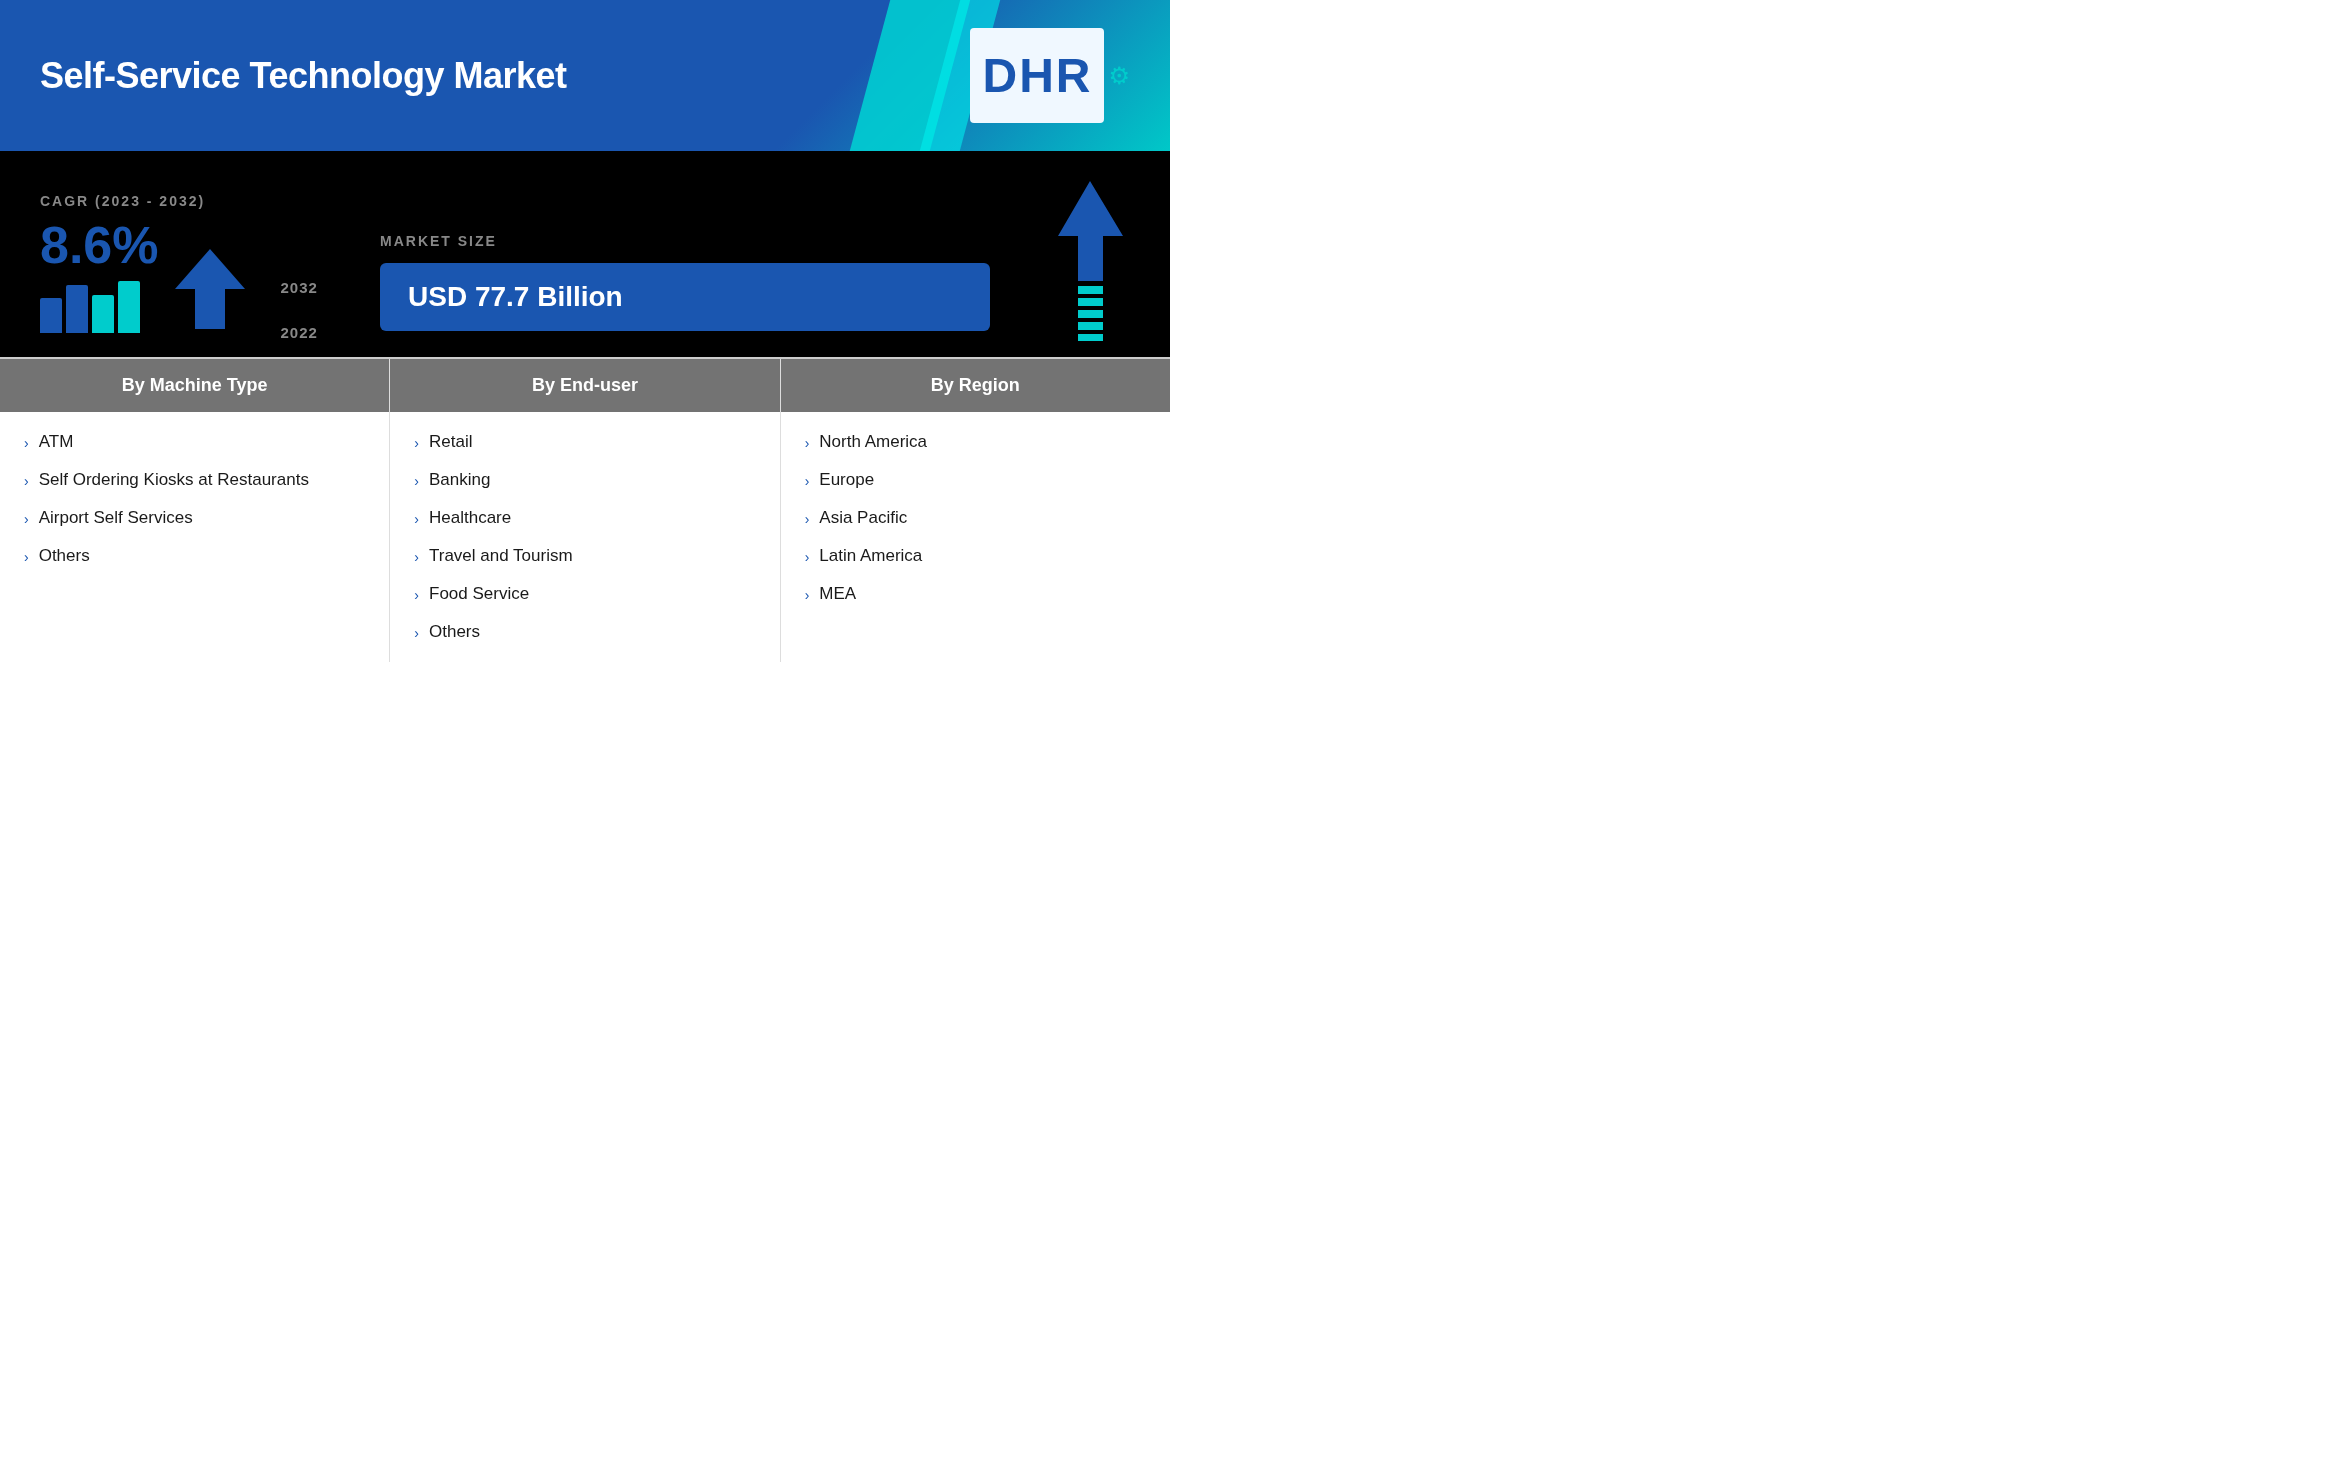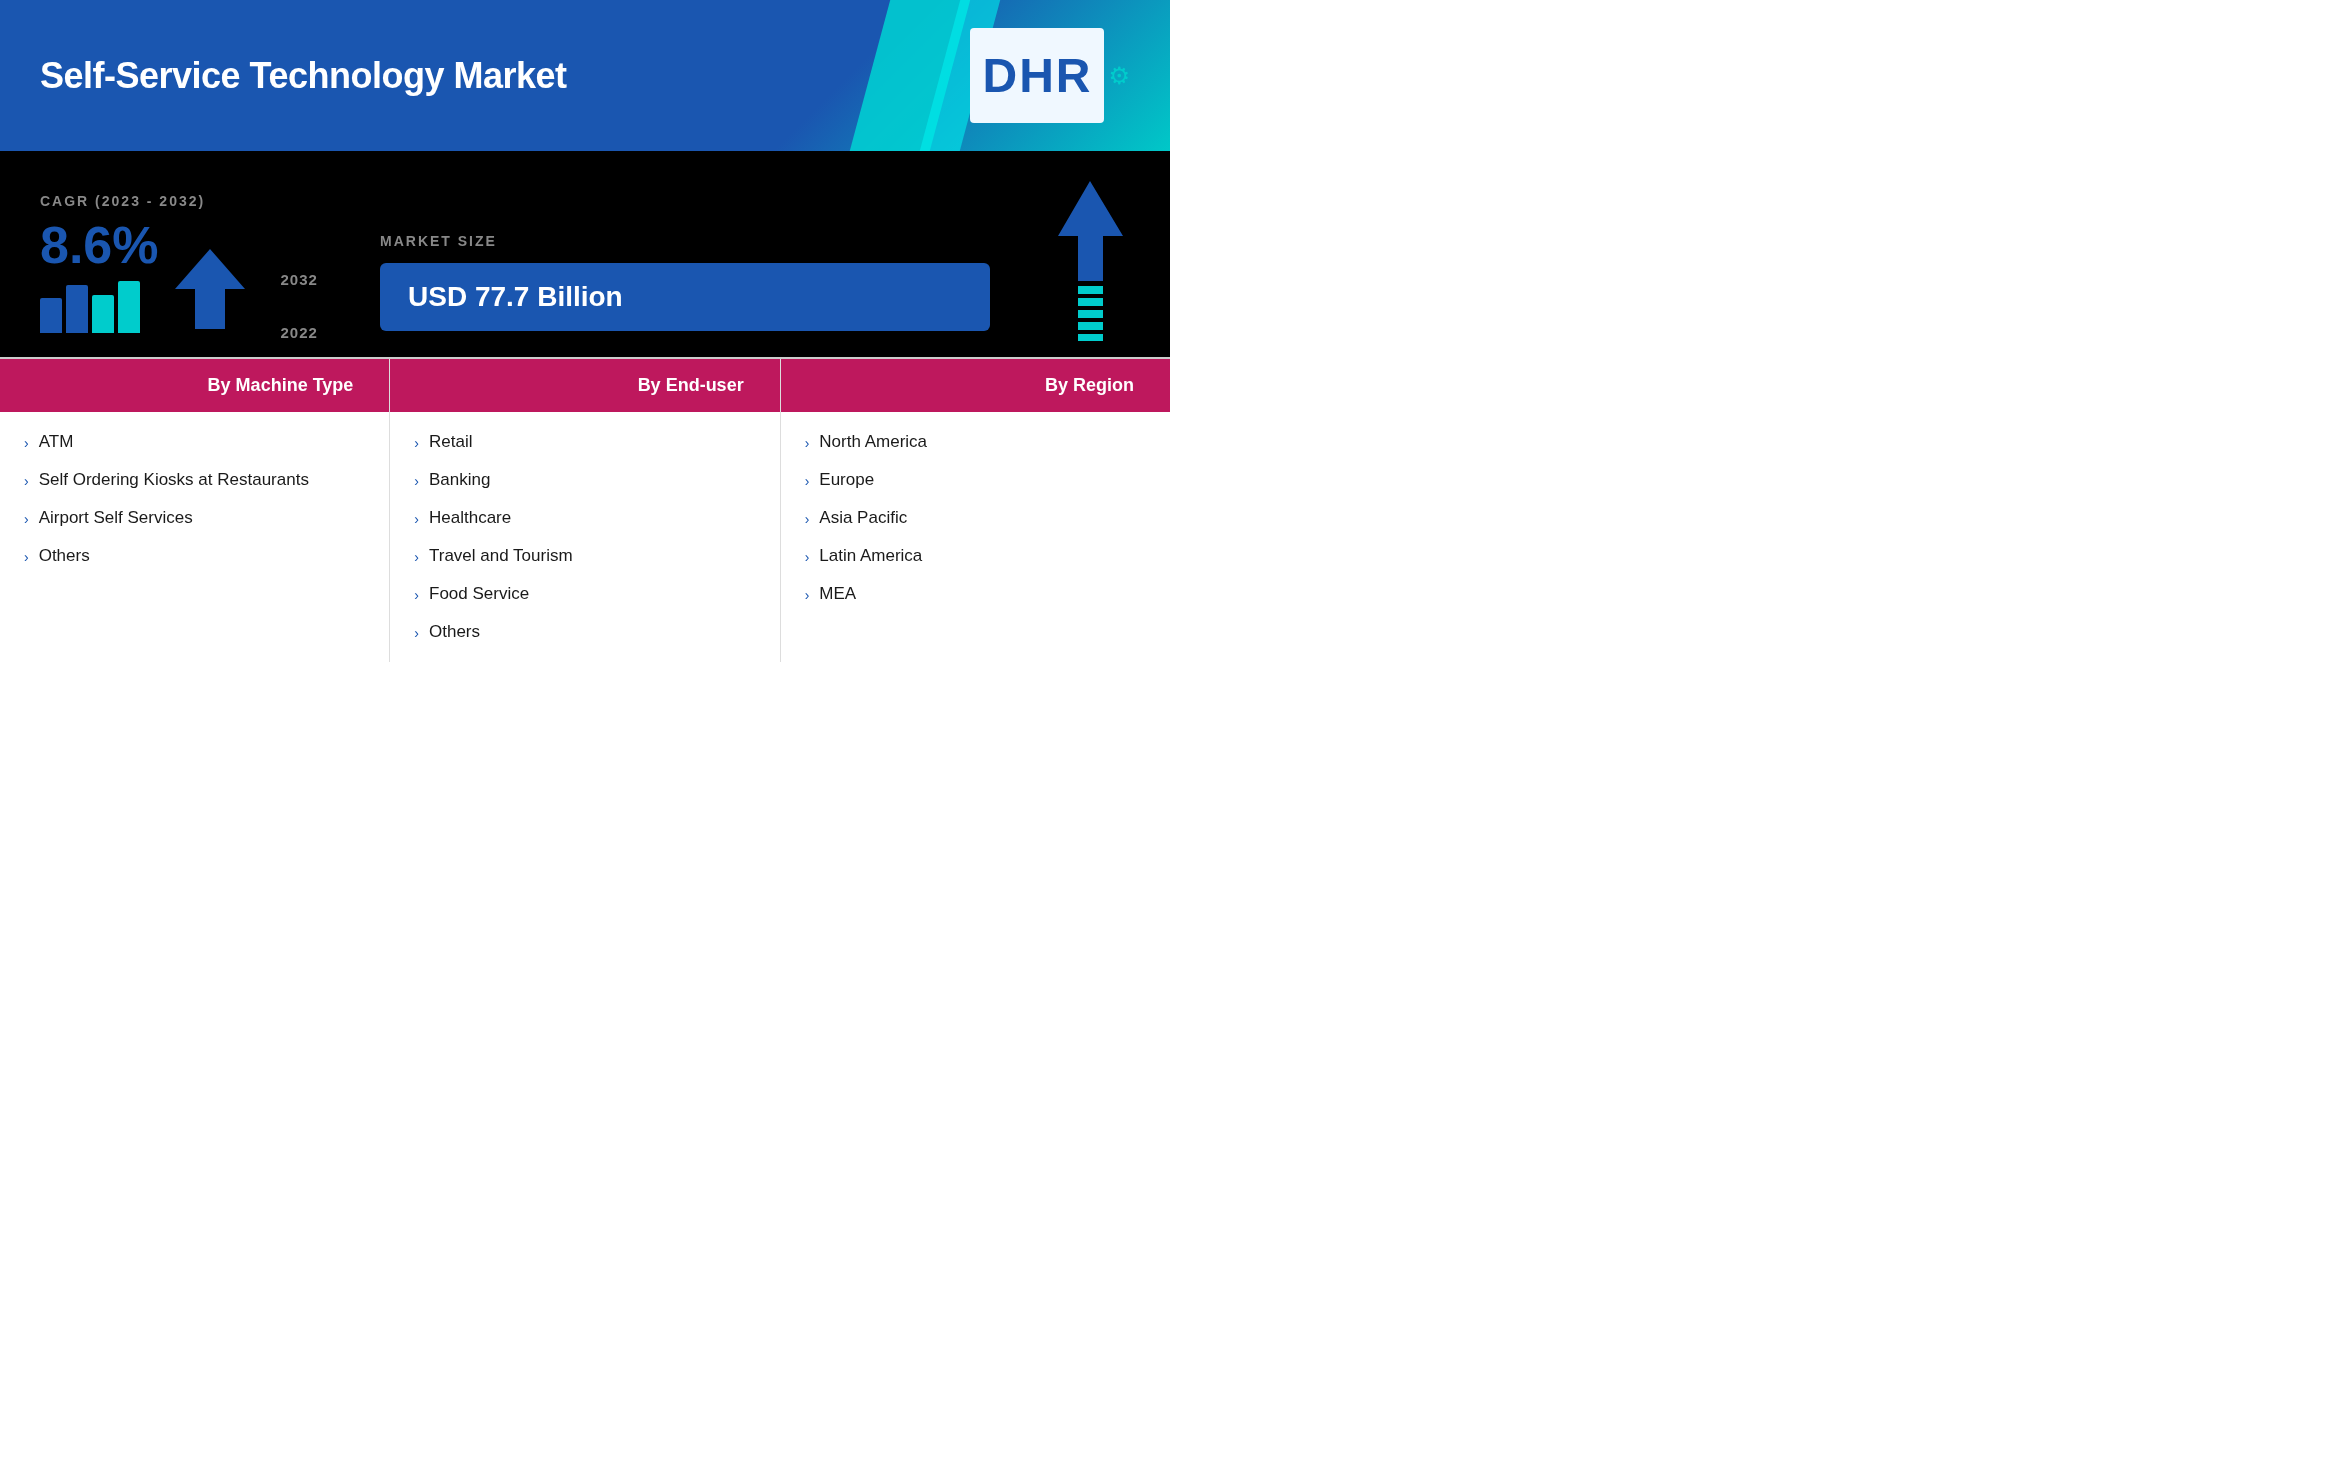--- a/index.html
+++ b/index.html
@@ -117,21 +117,21 @@
     .bar-2 { height: 48px; background: #1a56b0; }
     .bar-3 { height: 38px; background: #00cccc; }
     .bar-4 { height: 52px; background: #00cccc; }
 
     
     .year-labels {
       margin-left: 20px;
       display: flex;
       flex-direction: column;
       justify-content: center;
-      gap: 36px;
+      gap: 28px;
     }
     .year-label {
       color: #888888;
       font-size: 15px;
       font-weight: 600;
       letter-spacing: 1px;
     }
 
     
     .market-size-block {
@@ -178,26 +178,26 @@
       background: #ffffff;
     }
     .column {
       flex: 1;
       border-right: 1px solid #dddddd;
     }
     .column:last-child {
       border-right: none;
     }
     .column-header {
-      background: #be185d;
+      background: #737373;
       color: white;
       font-size: 18px;
       font-weight: 700;
       padding: 16px 36px;
-      text-align: right;
+      text-align: center;
     }
     .column-content {
       padding: 20px 24px;
     }
     .list-item {
       display: flex;
       align-items: flex-start;
       gap: 10px;
       margin-bottom: 18px;
       font-size: 17px;

